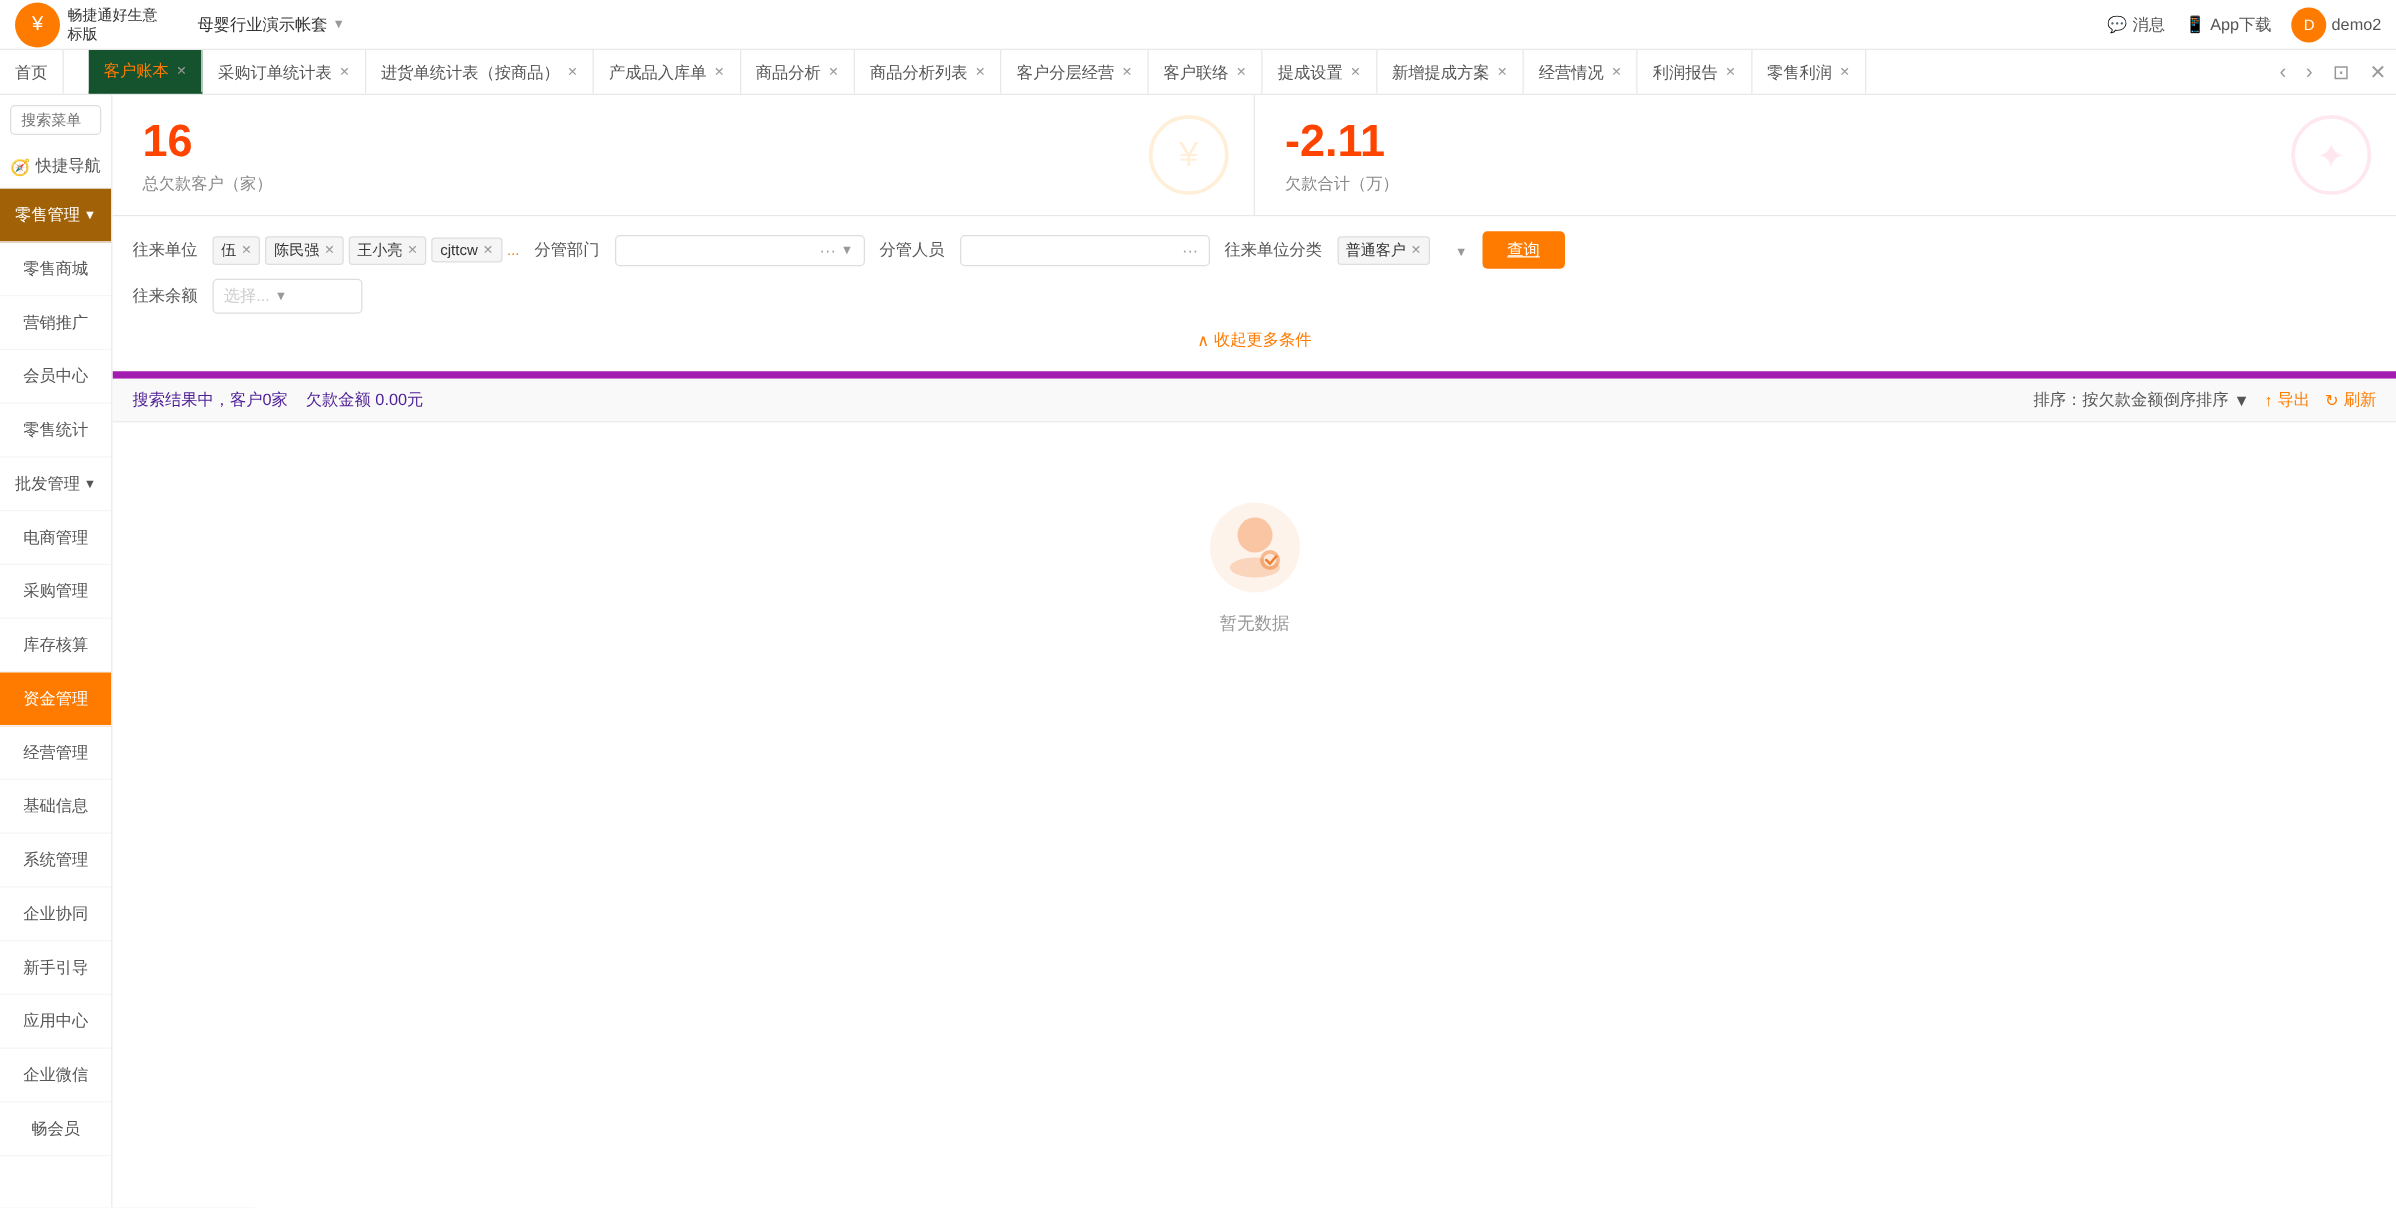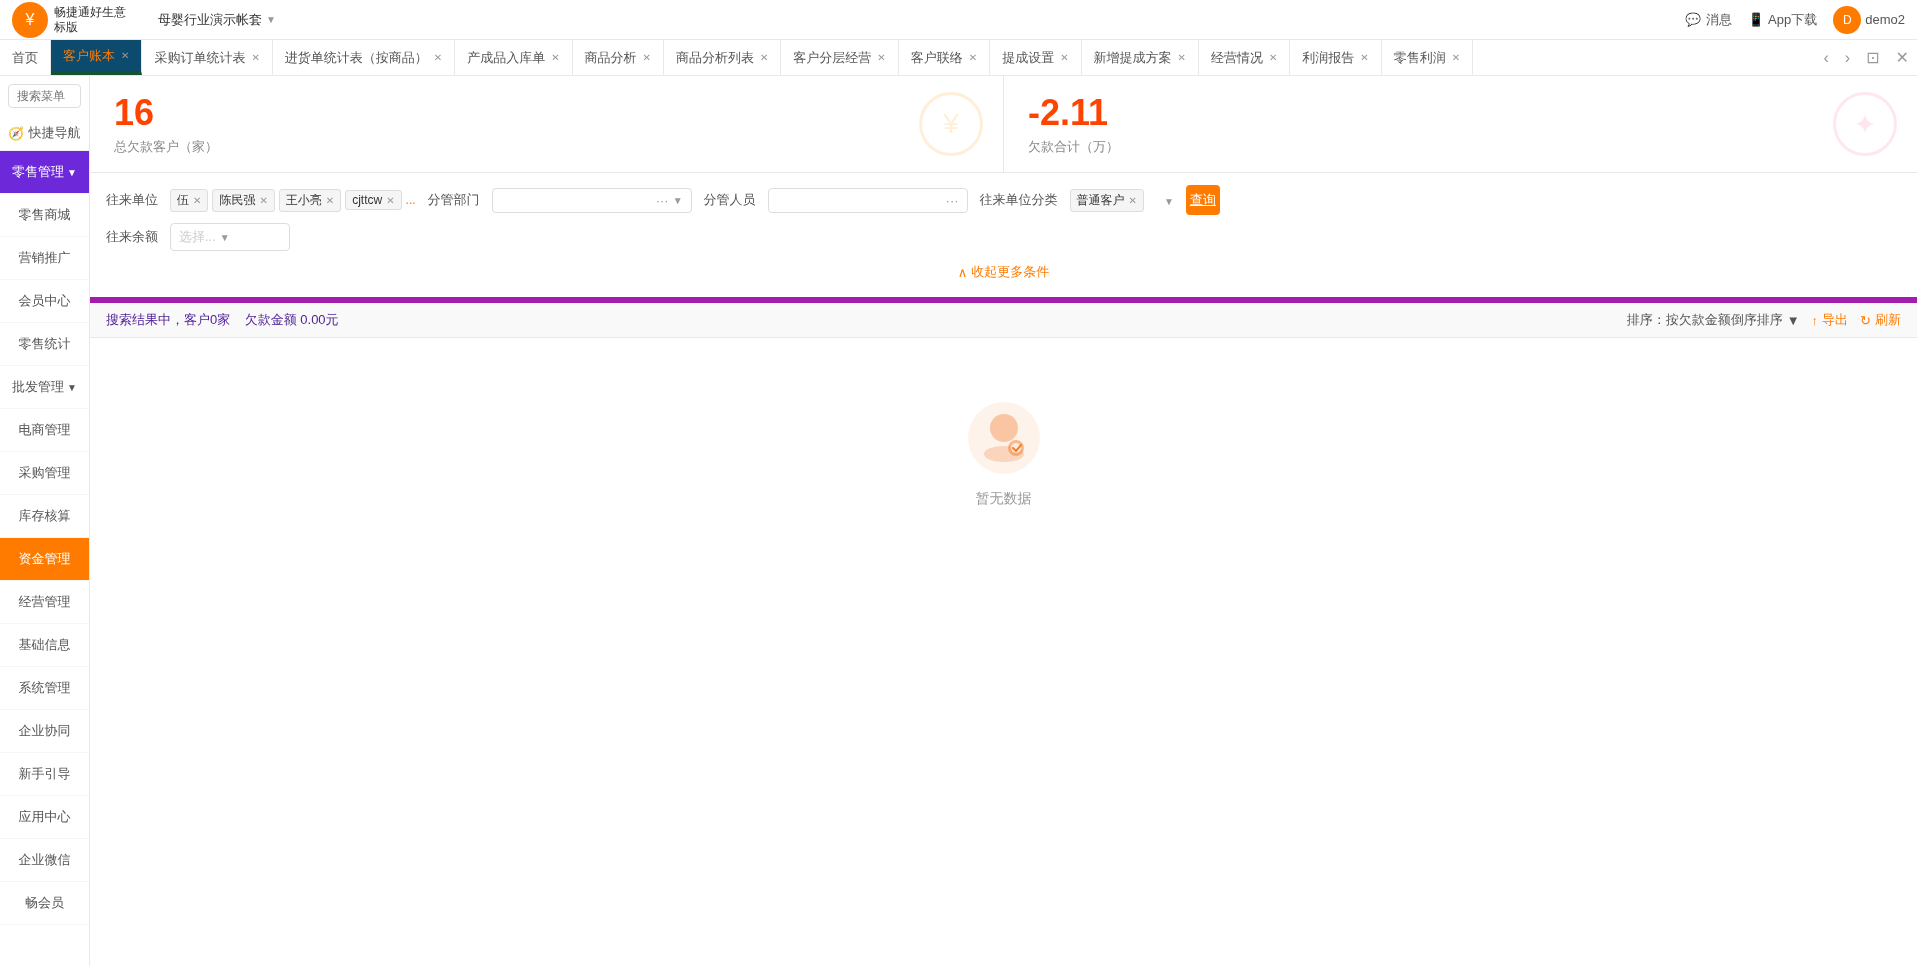--- a/index.html
+++ b/index.html
@@ -14,35 +14,35 @@
     .logo-text span { display: block; }
     .app-selector { display: flex; align-items: center; gap: 4px; font-size: 13px; color: #333; margin-left: 24px; cursor: pointer; }
     .top-bar-right { display: flex; align-items: center; gap: 16px; }
     .top-bar-right .icon-btn { display: flex; align-items: center; gap: 4px; font-size: 13px; color: #555; cursor: pointer; }
     .avatar { width: 28px; height: 28px; border-radius: 50%; background: #ff7b00; display: flex; align-items: center; justify-content: center; color: #fff; font-size: 12px; }
 
     
     .nav-tabs { background: #fff; height: 36px; display: flex; align-items: center; border-bottom: 1px solid #e8e8e8; overflow: hidden; }
     .nav-tab { display: flex; align-items: center; height: 100%; padding: 0 12px; font-size: 13px; color: #555; cursor: pointer; white-space: nowrap; border-right: 1px solid #e8e8e8; gap: 4px; position: relative; }
     .nav-tab.home { color: #555; }
-    .nav-tab.active { background: #0c4a6e; color: #ff7b00; border-bottom: 4px solid #14532d; }
+    .nav-tab.active { background: #14532d; color: #ff7b00; border-bottom: 2px solid #14532d; margin-left: 20px; }
     .nav-tab .close-icon { font-size: 10px; color: #999; margin-left: 2px; }
     .nav-tab-actions { display: flex; align-items: center; margin-left: auto; }
     .nav-tab-action-btn { padding: 0 8px; font-size: 16px; color: #999; cursor: pointer; }
 
     
     .main-layout { display: flex; flex: 1; overflow: hidden; }
 
     
     .sidebar { width: 90px; background: #fff; border-right: 1px solid #e8e8e8; display: flex; flex-direction: column; overflow-y: auto; }
     .sidebar-search { padding: 8px; }
     .sidebar-search input { width: 100%; border: 1px solid #ddd; border-radius: 4px; padding: 4px 8px; font-size: 12px; color: #999; }
     .sidebar-nav-btn { display: flex; align-items: center; justify-content: center; gap: 4px; padding: 8px 0; font-size: 13px; color: #555; cursor: pointer; border-bottom: 1px solid #f0f0f0; }
     .sidebar-item { padding: 12px 8px; text-align: center; font-size: 13px; color: #555; cursor: pointer; border-bottom: 1px solid #f5f5f5; }
-    .sidebar-item.active { background: #6d28d9; color: #fff; }
+    .sidebar-item.active { background: #a16207; color: #fff; }
     .sidebar-item.has-arrow { display: flex; align-items: center; justify-content: space-between; padding: 12px 12px; }
 
     
     .content { flex: 1; display: flex; flex-direction: column; overflow: hidden; background: #f5f5f5; }
 
     
     .stats-row { display: flex; background: #fff; border-bottom: 1px solid #e8e8e8; }
     .stat-card { flex: 1; padding: 16px 24px; display: flex; align-items: center; gap: 16px; border-right: 1px solid #e8e8e8; position: relative; }
     .stat-card:last-child { border-right: none; }
     .stat-icon { position: absolute; right: 20px; top: 50%; transform: translateY(-50%); opacity: 0.15; }
@@ -81,21 +81,21 @@
     .table-container { flex: 1; overflow-y: auto; background: #fff; }
     table { width: 100%; border-collapse: collapse; }
     th { padding: 10px 16px; text-align: left; font-size: 13px; color: #555; font-weight: 500; border-bottom: 1px solid #e8e8e8; background: #fafafa; }
 
     
     .empty-state { display: flex; flex-direction: column; align-items: center; justify-content: center; padding: 60px 0; }
     .empty-icon { width: 80px; height: 80px; margin-bottom: 12px; }
     .empty-text { font-size: 14px; color: #999; }
 
     
-    .query-btn { background: #ff7b00; color: #fff; border: none; padding: 6px 4px; border-radius: 4px; font-size: 13px; cursor: pointer; text-decoration: underline; }
+    .query-btn { background: #ff7b00; color: #fff; border: none; padding: 6px 20px; border-radius: 4px; font-size: 13px; cursor: pointer; text-decoration: underline; }
 
     .chevron { font-size: 10px; color: #999; }
   </style>
 </head>
 <body>
 
 <div class="top-bar">
   <div class="top-bar-left">
     <div class="logo-area">
       <div class="logo-icon">¥</div>

